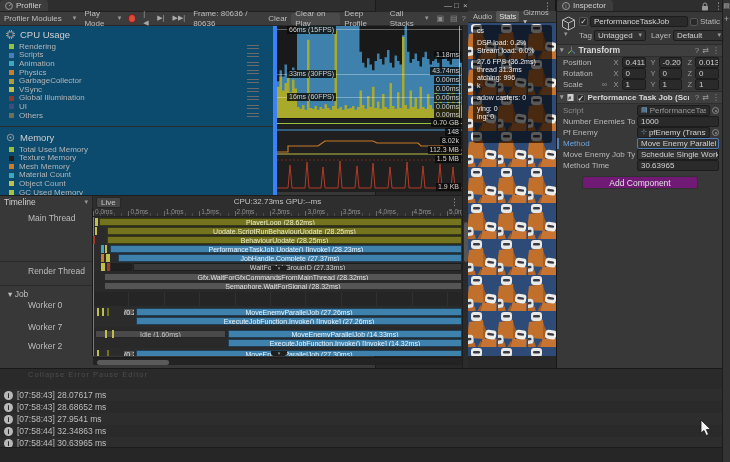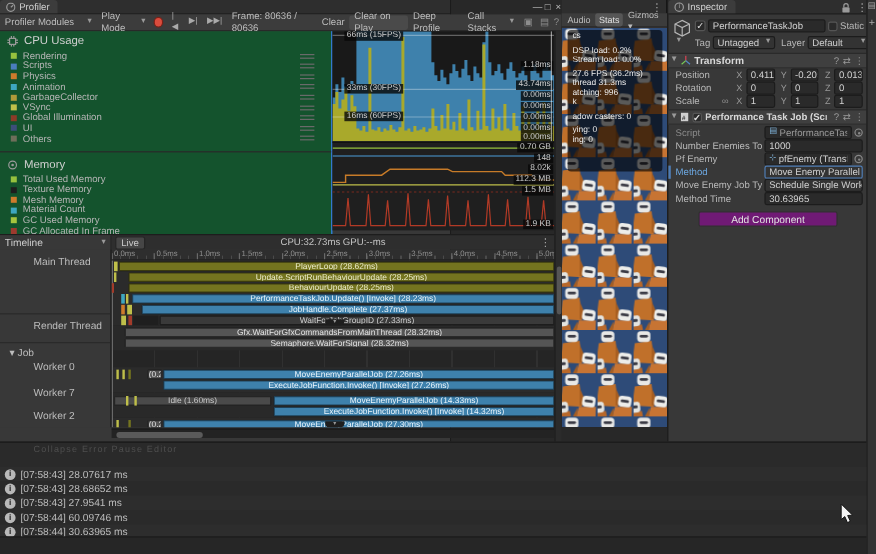--- a/index.html
+++ b/index.html
@@ -13,21 +13,21 @@
 .tbtxt{color:#bdbdbd;font-size:8px;padding:0 4px;display:inline-flex;align-items:center;gap:2px}
 .fld{background:#2a2a2a;border:1px solid #1c1c1c;border-radius:2px;color:#d2d2d2;font-size:8px;padding:0 3px;height:11px;display:flex;align-items:center;overflow:hidden;white-space:nowrap}
 .dd{background:#333333;border:1px solid #1c1c1c;border-radius:2px;color:#cfcfcf;font-size:8px;padding:0 3px;height:11px;display:flex;align-items:center;justify-content:space-between;overflow:hidden;white-space:nowrap}
 .dd .car{color:#9a9a9a;font-size:7px;margin-left:2px}
 .chk{width:9px;height:9px;background:#2a2a2a;border:1px solid #555;border-radius:2px;color:#ddd;font-size:8px;line-height:8px;text-align:center}
 .kebab{color:#aaa;font-size:9px}
 .caret{color:#9a9a9a;font-size:7px}
 
 #profiler{left:0;top:0;width:376px;height:368px;background:#383838;border-right:1px solid #1b1b1b}
 #ptoolbar{left:0;top:12px;width:468px;height:14px;background:#3c3c3c;border-bottom:1px solid #292929;display:flex;align-items:center}
-#modules{width:277px;height:170px;left:0;top:26px;background:#14532d;border-right:1px solid #3b82f6}
+#modules{width:277px;height:170px;left:0;top:26px;background:#0c4a6e;border-right:4px solid #3b82f6}
 .sect-head{display:flex;align-items:center;gap:5px;padding:3px 0 2px 6px;color:#cfcfcf;font-size:9.5px}
 .leg-row{display:flex;align-items:center;gap:5px;height:8.6px;padding-left:9px;font-size:8px;color:#b5b5b5}
 .leg-sw{width:5px;height:5px;flex:none}
 .leg-handle{margin-left:auto;margin-right:14px;width:12px;border-top:1px solid #6a6a6a;border-bottom:1px solid #6a6a6a;height:4px}
 #cpuChart{left:277px;top:26px;width:185px;height:92px;background:#191919;overflow:hidden}
 #memChart{left:277px;top:118px;width:185px;height:74px;background:#1f1f1f;border-top:1px solid #101010;overflow:hidden}
 .gl{position:absolute;left:0;width:100%;border-top:1px solid rgba(255,255,255,.32)}
 .gl-lab,.fv{position:absolute;background:rgba(8,8,8,.8);color:#cfcfcf;font-size:7px;padding:0 2px;white-space:nowrap}
 .fv{right:1px}
 
@@ -142,27 +142,27 @@
             <span class="leg-sw" style="background: rgb(150, 193, 62);"></span>
             <span>Rendering</span>
             <span class="leg-handle"></span>
           </div>
           <div class="leg-row">
             <span class="leg-sw" style="background: rgb(74, 125, 189);"></span>
             <span>Scripts</span>
             <span class="leg-handle"></span>
           </div>
           <div class="leg-row">
+            <span class="leg-sw" style="background: rgb(62, 167, 192);"></span>
+            <span>Animation</span>
+            <span class="leg-handle"></span>
+          </div>
+          <div class="leg-row">
             <span class="leg-sw" style="background: rgb(206, 123, 44);"></span>
             <span>Physics</span>
-            <span class="leg-handle"></span>
-          </div>
-          <div class="leg-row">
-            <span class="leg-sw" style="background: rgb(62, 167, 192);"></span>
-            <span>Animation</span>
             <span class="leg-handle"></span>
           </div>
           <div class="leg-row">
             <span class="leg-sw" style="background: rgb(176, 154, 58);"></span>
             <span>GarbageCollector</span>
             <span class="leg-handle"></span>
           </div>
           <div class="leg-row">
             <span class="leg-sw" style="background: rgb(191, 191, 74);"></span>
             <span>VSync</span>
@@ -201,20 +201,24 @@
             <span class="leg-sw" style="background: rgb(30, 30, 30);"></span>
             <span>Texture Memory</span>
           </div>
           <div class="leg-row">
             <span class="leg-sw" style="background: rgb(206, 123, 44);"></span>
             <span>Mesh Memory</span>
           </div>
           <div class="leg-row">
             <span class="leg-sw" style="background: rgb(62, 167, 192);"></span>
             <span>Material Count</span>
+          </div>
+          <div class="leg-row">
+            <span class="leg-sw" style="background: rgb(191, 191, 74);"></span>
+            <span>Object Count</span>
           </div>
           <div class="leg-row">
             <span class="leg-sw" style="background: rgb(167, 196, 62);"></span>
             <span>GC Used Memory</span>
           </div>
           <div class="leg-row">
             <span class="leg-sw" style="background: rgb(158, 58, 46);"></span>
             <span>GC Allocated In Frame</span>
           </div>
         </div>
@@ -575,21 +579,21 @@
         <div class="crow" style="top: 32px;">
           <span class="cicon">i</span>
           <span>[07:58:43] 28.68652 ms</span>
         </div>
         <div class="crow" style="top: 44px;">
           <span class="cicon">i</span>
           <span>[07:58:43] 27.9541 ms</span>
         </div>
         <div class="crow" style="top: 56px;">
           <span class="cicon">i</span>
-          <span>[07:58:44] 60.09746 ms</span>
+          <span>[07:58:44] 32.34863 ms</span>
         </div>
         <div class="crow" style="top: 68px;">
           <span class="cicon">i</span>
           <span>[07:58:44] 30.63965 ms</span>
         </div>
       </div>
     <div id="cfooter"></div>
   </div>
 
   <svg id="cursor" class="abs" viewBox="0 0 12 17">

